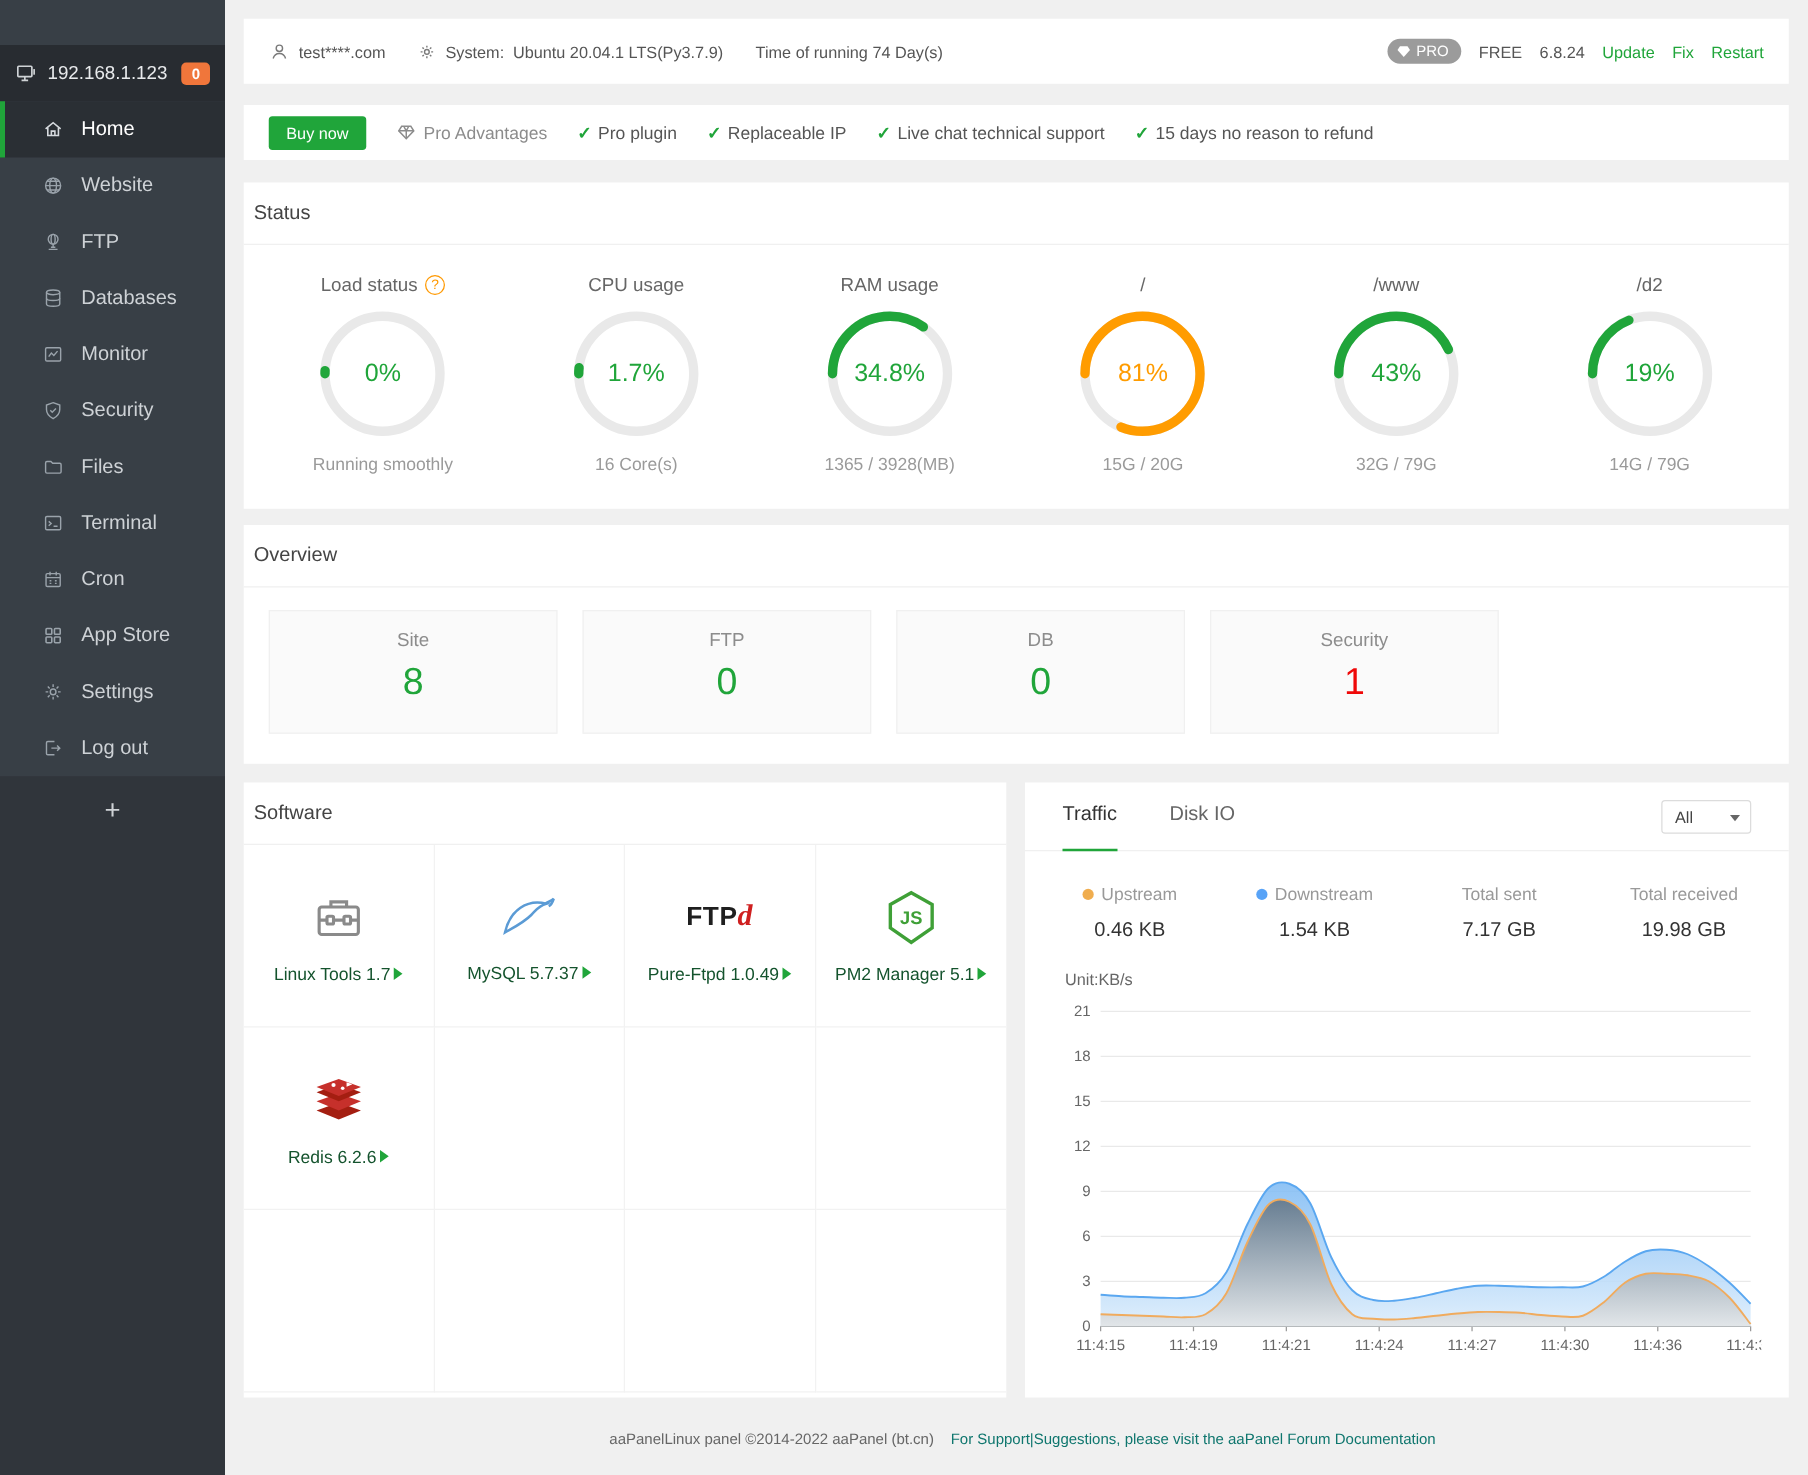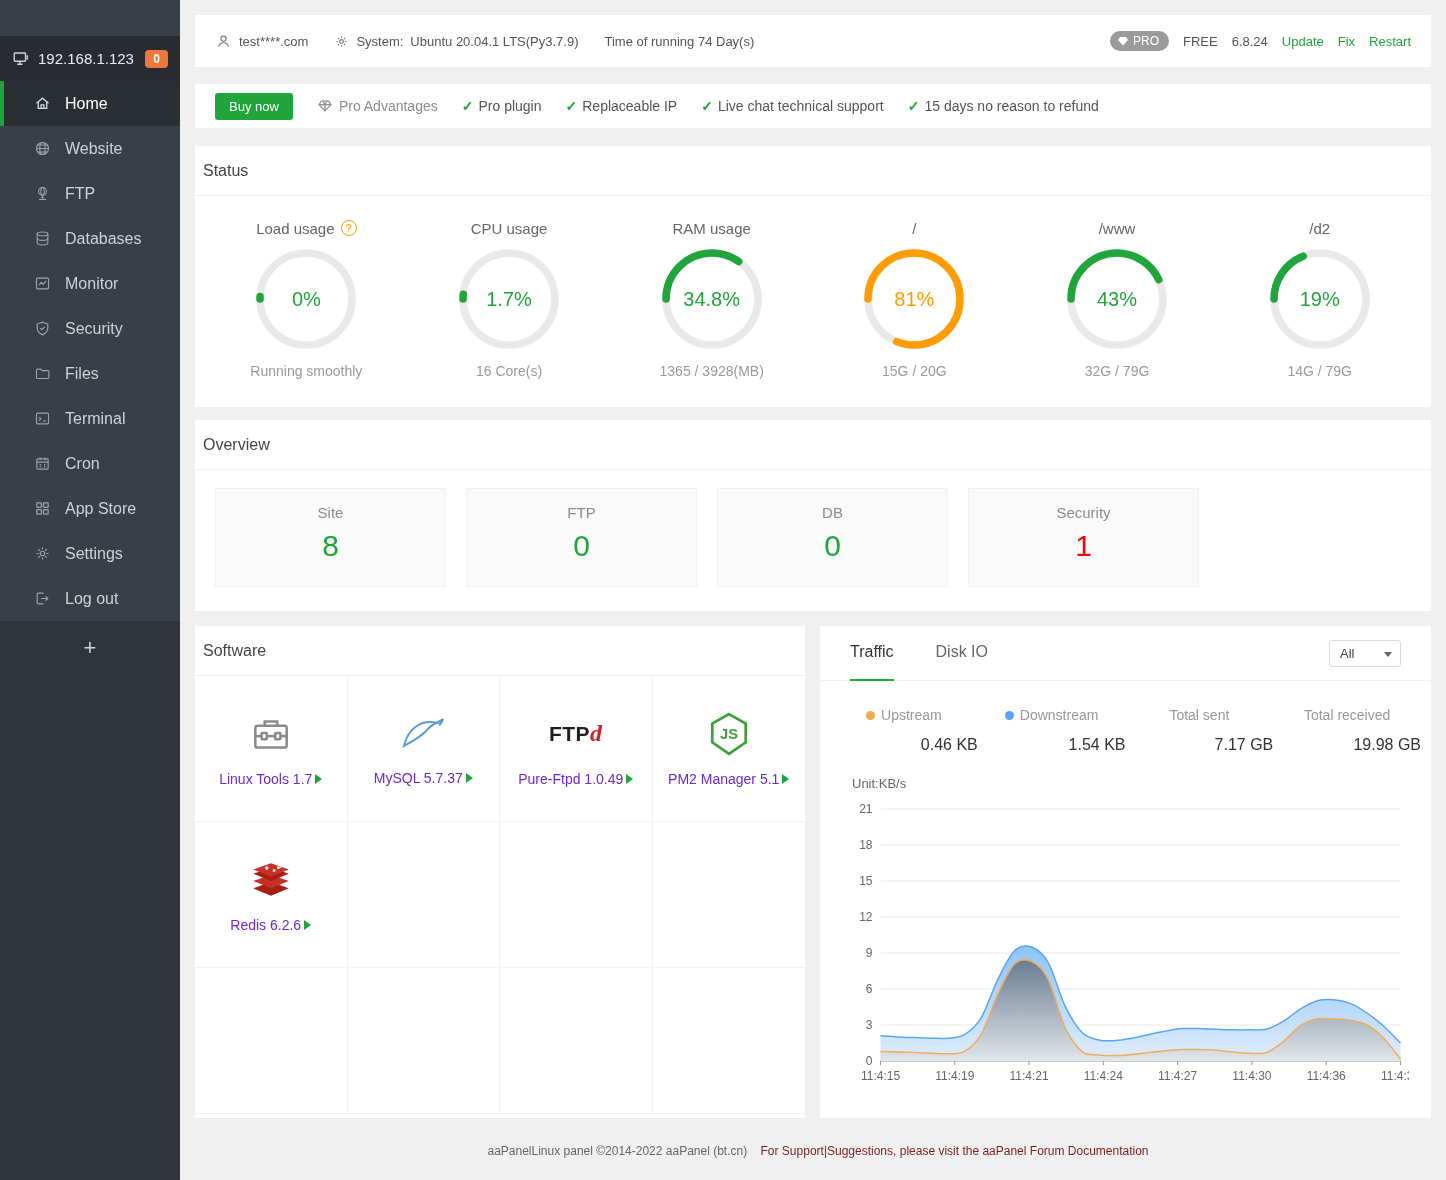--- a/index.html
+++ b/index.html
@@ -56,45 +56,45 @@
   .o-label { font-size:15px; color:#8c8c8c; margin-top:15px; }
   .o-value { font-size:30px; margin-top:8px; color:#20a53a; }
   .o-value.red { color:#ef0808; }
 
   
   .bottom-row { display:flex; gap:15px; margin-top:15px; align-items:stretch; }
   .software-card { width:610px; height:492px; }
   .soft-grid { display:grid; grid-template-columns:repeat(4,1fr); }
   .soft-cell { height:146px; border-right:1px solid #f2f2f2; border-bottom:1px solid #f2f2f2; display:flex; flex-direction:column; align-items:center; justify-content:center; cursor:pointer; }
   .soft-cell:nth-child(4n) { border-right:none; }
-  .soft-name { font-size:14px; color:#6d28d9; margin-top:14px; display:flex; align-items:center; }
+  .soft-name { font-size:14px; color:#14532d; margin-top:14px; display:flex; align-items:center; }
   .tri { display:inline-block; width:0; height:0; border-left:7px solid #20a53a; border-top:5px solid transparent; border-bottom:5px solid transparent; margin-left:3px; }
   .ftpd-logo { font-size:21px; font-weight:bold; color:#1f1f1f; letter-spacing:0.5px; }
   .ftpd-logo .d { font-family:"Liberation Serif", serif; font-style:italic; color:#cf2020; font-size:24px; }
 
   
   .traffic-card { flex:1; height:492px; display:flex; flex-direction:column; }
   .traf-head { display:flex; align-items:center; padding:0 30px 0 30px; border-bottom:1px solid #f0f0f0; height:55px; }
   .tab { font-size:16px; color:#666; margin-right:42px; height:55px; display:flex; align-items:center; cursor:pointer; border-bottom:2px solid transparent; }
   .tab.active { color:#333; border-bottom-color:#20a53a; }
   .sel-wrap { margin-left:auto; position:relative; }
   .sel-wrap select { appearance:none; -webkit-appearance:none; border:1px solid #dcdcdc; border-radius:3px; background:#fff; font-size:13px; color:#444; padding:5px 26px 5px 10px; width:72px; font-family:"Liberation Sans", sans-serif; }
   .sel-wrap::after { content:""; position:absolute; right:9px; top:12px; border-left:4px solid transparent; border-right:4px solid transparent; border-top:5px solid #666; pointer-events:none; }
   .traf-stats { display:flex; padding:26px 10px 4px 10px; }
-  .t-stat { flex:1; text-align:right; }
+  .t-stat { flex:1; text-align:center; }
   .t-label { font-size:14px; color:#999; display:flex; align-items:center; justify-content:center; gap:6px; }
   .dot { width:9px; height:9px; border-radius:50%; display:inline-block; }
   .t-value { font-size:16px; color:#333; margin-top:13px; }
   .chart-wrap { padding:18px 22px 0 22px; }
   .unit-label { font-size:13px; color:#666; margin-left:10px; margin-bottom:2px; }
 
   
   .footer { text-align:center; font-size:12px; color:#666; margin-top:26px; }
   .footer span { margin:0 10px; }
-  .footer a { color:#7f1d1d; text-decoration:none; cursor:pointer; }
+  .footer a { color:#0f766e; text-decoration:none; cursor:pointer; }
 </style>
 </head>
 <body>
 
 <div class="layout">
 
   <div class="sidebar">
     <div class="side-head">
       <span class="mico">
         <svg width="18" height="18" viewBox="0 0 24 24" fill="none" stroke="currentColor" stroke-width="1.8">
@@ -292,21 +292,21 @@
           <span>15 days no reason to refund</span>
         </span>
     </div>
 
     <div class="card status-card">
       <div class="card-title">Status</div>
       <div class="gauges">
 
         <div class="gauge">
           <div class="g-label">
-              <span>Load usage</span>
+              <span>Load status</span>
               <span class="help-dot">?</span>
             </div>
           <div class="g-ring">
             <svg width="110" height="110">
                 <circle cx="55" cy="55" r="46" fill="none" stroke="#e9e9e9" stroke-width="7.5"></circle>
                 <circle class="arc" cx="55" cy="55" r="46" fill="none" stroke-width="7.5" stroke-linecap="round" transform="rotate(-90 55 55)" stroke="#20a53a" stroke-dasharray="2.601238717172349 289.02652413026095"></circle>
               </svg>
             <div class="g-value" style="color: rgb(32, 165, 58);">0%</div>
           </div>
           <div class="g-sub">Running smoothly</div>

